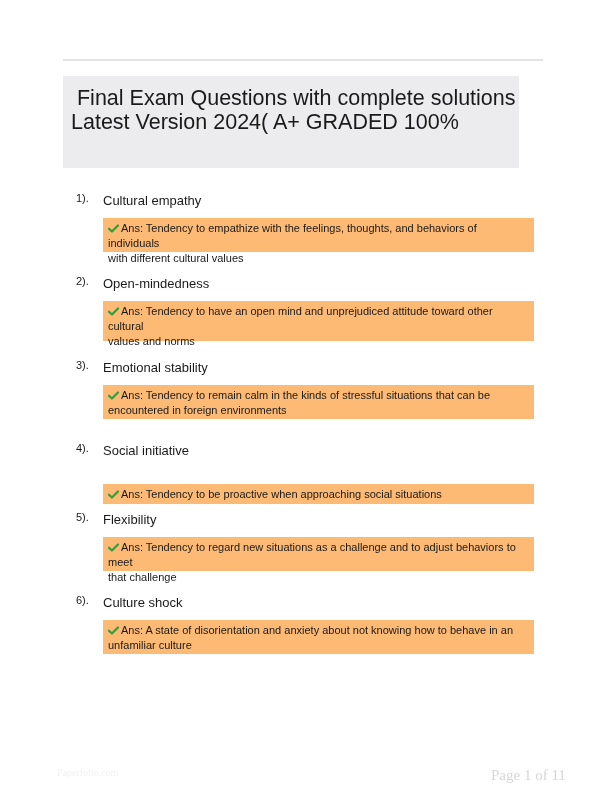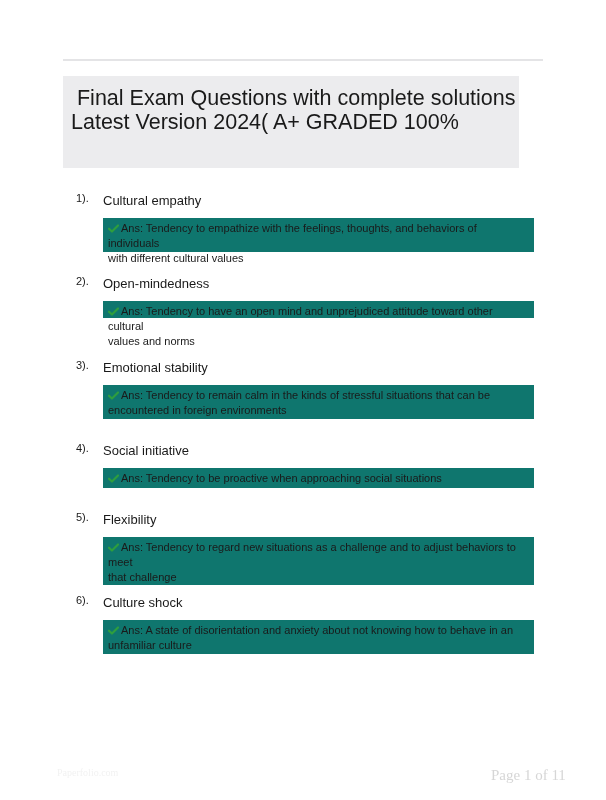--- a/index.html
+++ b/index.html
@@ -63,21 +63,21 @@
       position: absolute;
       left: 103px;
       top: 1px;
       font-size: 13px;
       color: #1a1a1a;
     }
     .ans-box {
       position: absolute;
       left: 103px;
       width: 431px;
-      background: #0f766e;
+      background: #fdba74;
       box-sizing: border-box;
       padding: 3px 5px 3px 5px;
       font-size: 11px;
       line-height: 15px;
       color: #1a1a1a;
     }
     .check {
       display: inline-block;
       width: 11px;
       height: 9px;
@@ -122,21 +122,21 @@
       <svg class="check" viewBox="0 0 12 10">
           <path d="M1 5.2 L4.3 8.4 L11 1.6" fill="none" stroke="#2e9e3e" stroke-width="2.4" stroke-linecap="round" stroke-linejoin="round"></path>
         </svg><span>Ans: Tendency to empathize with the feelings, thoughts, and behaviors of individuals</span><br>
       <span>with different cultural values</span>
     </div>
   </div>
 
   <div class="qa-item" style="top:275px;">
     <span class="q-num">2).</span>
     <span class="q-text">Open-mindedness</span>
-    <div class="ans-box" style="top:26px;height:17px;">
+    <div class="ans-box" style="top:26px;height:40px;">
       <svg class="check" viewBox="0 0 12 10">
           <path d="M1 5.2 L4.3 8.4 L11 1.6" fill="none" stroke="#2e9e3e" stroke-width="2.4" stroke-linecap="round" stroke-linejoin="round"></path>
         </svg><span>Ans: Tendency to have an open mind and unprejudiced attitude toward other cultural</span><br>
       <span>values and norms</span>
     </div>
   </div>
 
   <div class="qa-item" style="top:359px;">
     <span class="q-num">3).</span>
     <span class="q-text">Emotional stability</span>
@@ -144,31 +144,31 @@
       <svg class="check" viewBox="0 0 12 10">
           <path d="M1 5.2 L4.3 8.4 L11 1.6" fill="none" stroke="#2e9e3e" stroke-width="2.4" stroke-linecap="round" stroke-linejoin="round"></path>
         </svg><span>Ans: Tendency to remain calm in the kinds of stressful situations that can be</span><br>
       <span>encountered in foreign environments</span>
     </div>
   </div>
 
   <div class="qa-item" style="top:442px;">
     <span class="q-num">4).</span>
     <span class="q-text">Social initiative</span>
-    <div class="ans-box" style="top:26px;height:20px;">
+    <div class="ans-box" style="top:42px;height:20px;">
       <svg class="check" viewBox="0 0 12 10">
           <path d="M1 5.2 L4.3 8.4 L11 1.6" fill="none" stroke="#2e9e3e" stroke-width="2.4" stroke-linecap="round" stroke-linejoin="round"></path>
         </svg><span>Ans: Tendency to be proactive when approaching social situations</span>
     </div>
   </div>
 
   <div class="qa-item" style="top:511px;">
     <span class="q-num">5).</span>
     <span class="q-text">Flexibility</span>
-    <div class="ans-box" style="top:26px;height:48px;">
+    <div class="ans-box" style="top:26px;height:34px;">
       <svg class="check" viewBox="0 0 12 10">
           <path d="M1 5.2 L4.3 8.4 L11 1.6" fill="none" stroke="#2e9e3e" stroke-width="2.4" stroke-linecap="round" stroke-linejoin="round"></path>
         </svg><span>Ans: Tendency to regard new situations as a challenge and to adjust behaviors to meet</span><br>
       <span>that challenge</span>
     </div>
   </div>
 
   <div class="qa-item" style="top:594px;">
     <span class="q-num">6).</span>
     <span class="q-text">Culture shock</span>

